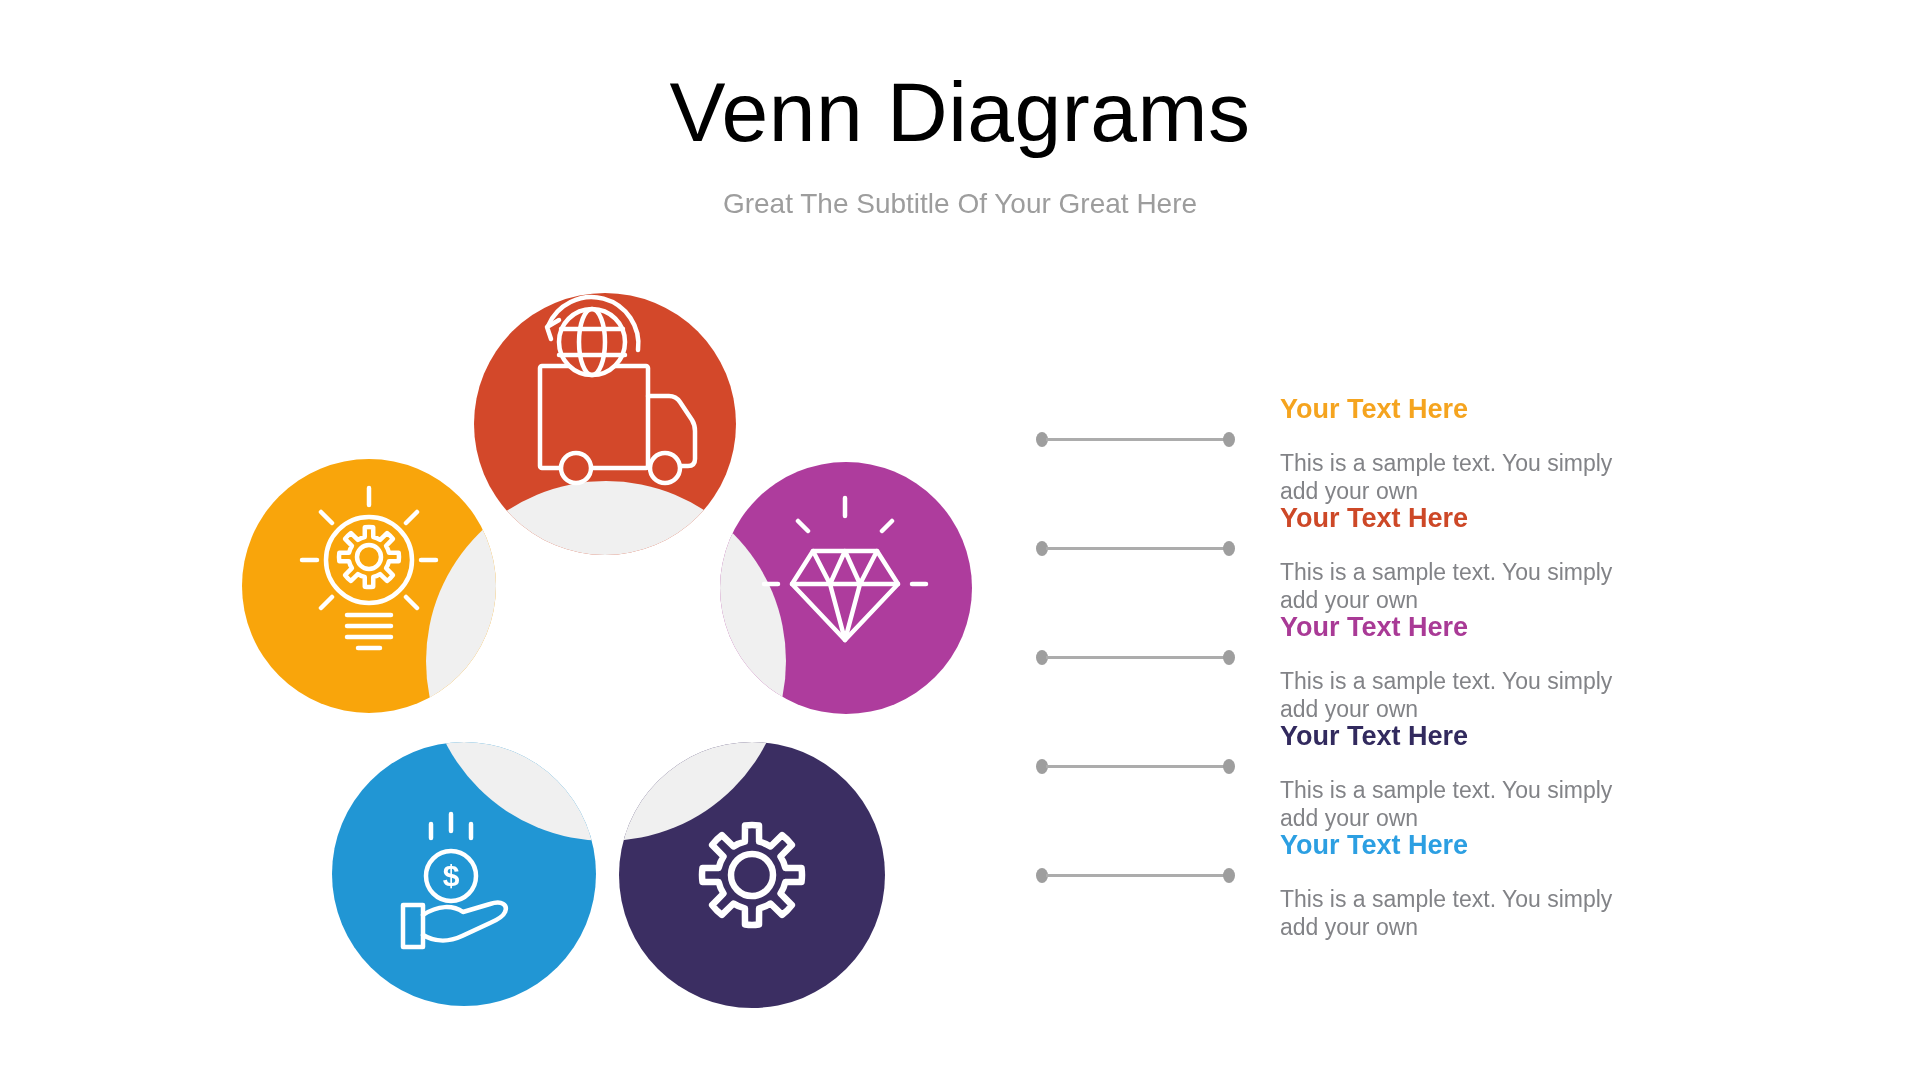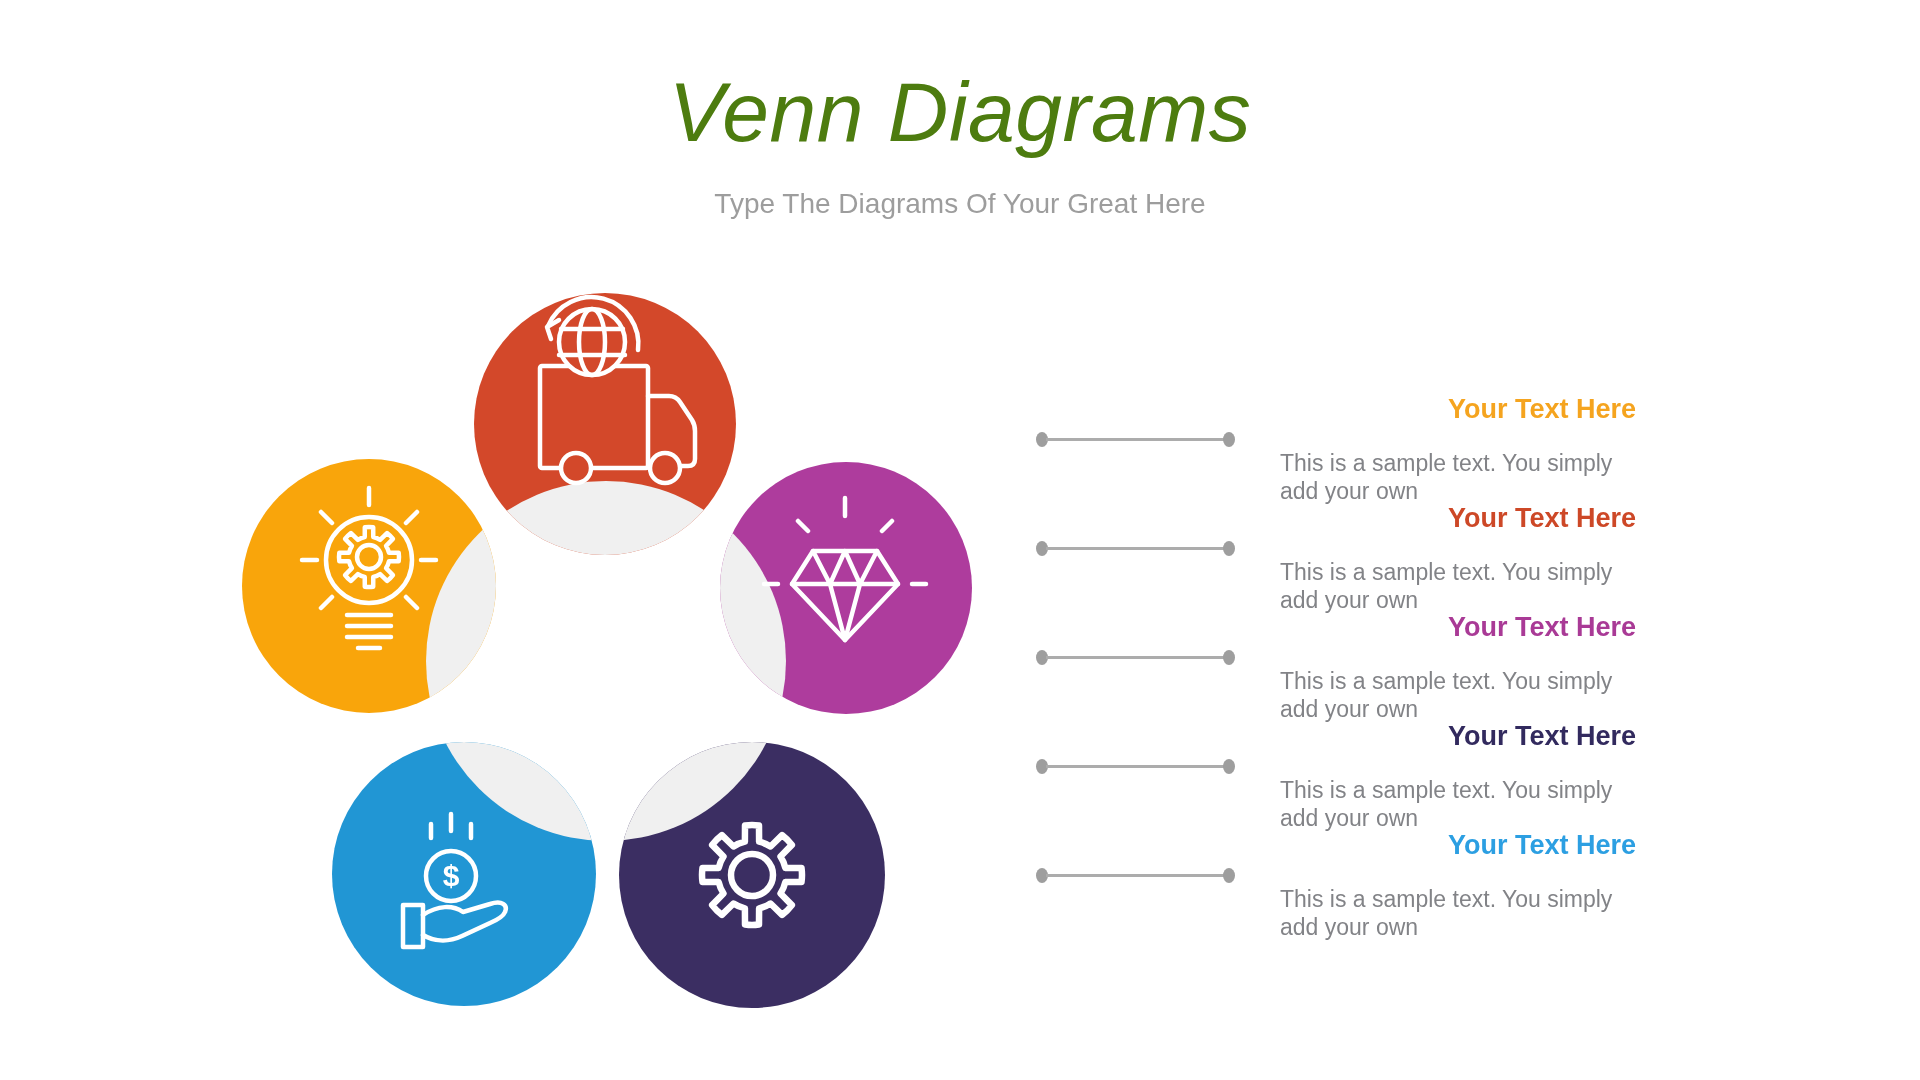--- a/index.html
+++ b/index.html
@@ -16,36 +16,36 @@
     font-size:28px;font-weight:400;
   }
   svg.diagram{position:absolute;left:0;top:0;}
   .legend-item{position:absolute;left:1036px;width:600px;}
   .legend-item:nth-of-type(1){top:393px;}
   .legend-item:nth-of-type(2){top:502px;}
   .legend-item:nth-of-type(3){top:611px;}
   .legend-item:nth-of-type(4){top:720px;}
   .legend-item:nth-of-type(5){top:829px;}
   .legend-heading{
-    margin-left:244px;font-size:27px;font-weight:700;line-height:32px;text-align:right;
+    margin-left:244px;font-size:27px;font-weight:700;line-height:32px;
   }
   .legend-body{
     margin-left:244px;margin-top:24px;font-size:23px;line-height:28px;
   }
   .connector{position:absolute;left:0;top:39px;width:199px;height:15px;}
   .connector .line{position:absolute;left:10px;right:10px;top:6px;height:3px;background:#ACACAC;}
   .connector .dot{position:absolute;width:12px;height:15px;border-radius:50%;background:#9E9E9E;top:0;}
   .connector .dot-left{left:0;}
   .connector .dot-right{right:0;}
 </style>
 </head>
 <body>
 
-<div class="title" style="color: #4d7c0f; font-style: italic;">Venn Diagrams</div>
-<div class="subtitle" style="color: rgb(157, 157, 157);">Type The Diagrams Of Your Great Here</div>
+<div class="title" style="color: #000000;">Venn Diagrams</div>
+<div class="subtitle" style="color: rgb(157, 157, 157);">Great The Subtitle Of Your Great Here</div>
 
 <svg class="diagram" width="1920" height="1080" viewBox="0 0 1920 1080" fill="none" stroke-linecap="round" stroke-linejoin="round">
   <defs>
     <clipPath id="discClip">
         <circle cx="606" cy="661" r="180"></circle>
       </clipPath>
     <path id="gearShape" d="M33.3 -7.1 L49.5 -7 A50 50 0 0 1 49.5 7 L33.3 7.1 A34 34 0 0 1 28.5 18.5 L39.9 30.1 A50 50 0 0 1 30.1 39.9 L18.5 28.5 A34 34 0 0 1 7.1 33.3 L7 49.5 A50 50 0 0 1 -7 49.5 L-7.1 33.3 A34 34 0 0 1 -18.5 28.5 L-30.1 39.9 A50 50 0 0 1 -39.9 30.1 L-28.5 18.5 A34 34 0 0 1 -33.3 7.1 L-49.5 7 A50 50 0 0 1 -49.5 -7 L-33.3 -7.1 A34 34 0 0 1 -28.5 -18.5 L-39.9 -30.1 A50 50 0 0 1 -30.1 -39.9 L-18.5 -28.5 A34 34 0 0 1 -7.1 -33.3 L-7 -49.5 A50 50 0 0 1 7 -49.5 L7.1 -33.3 A34 34 0 0 1 18.5 -28.5 L30.1 -39.9 A50 50 0 0 1 39.9 -30.1 L28.5 -18.5 A34 34 0 0 1 33.3 -7.1 Z"></path>
   </defs>
 
   <circle cx="605" cy="424" r="131" fill="#D3482A"></circle>

